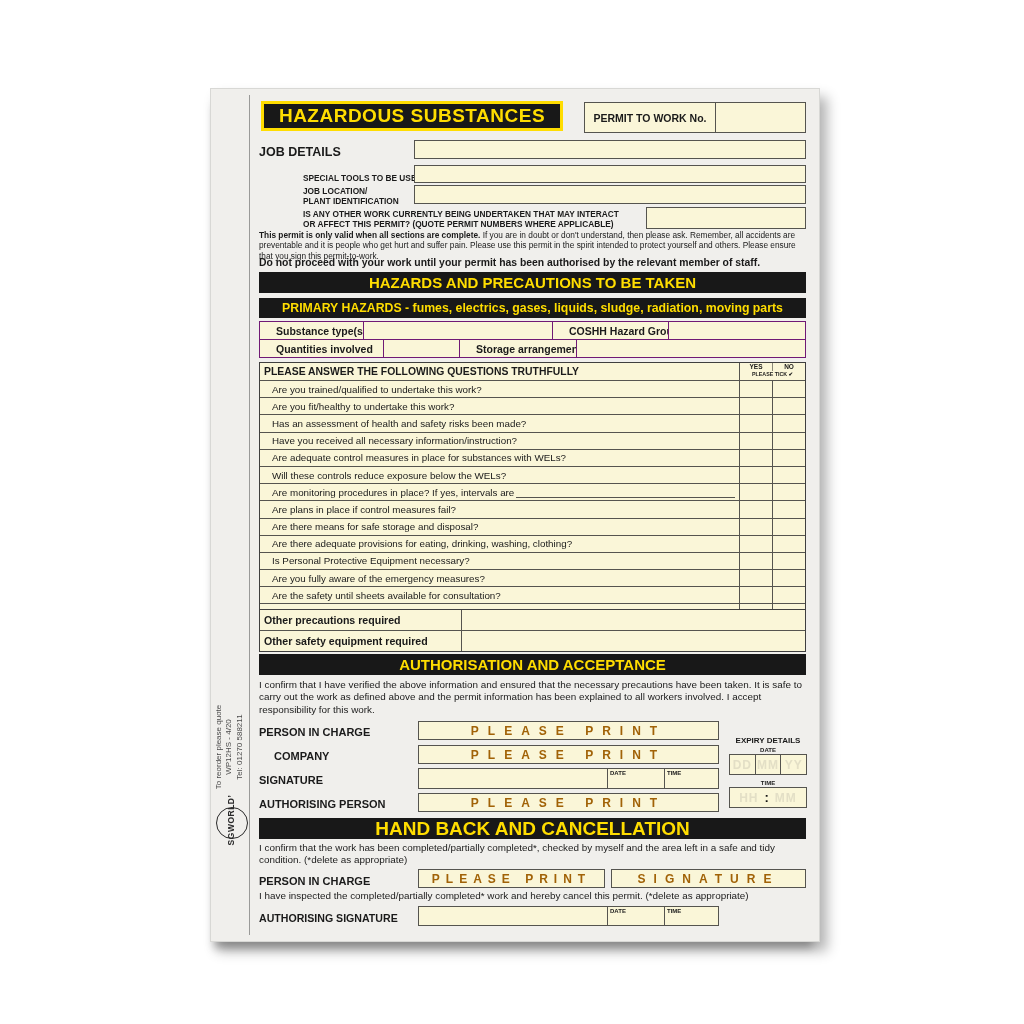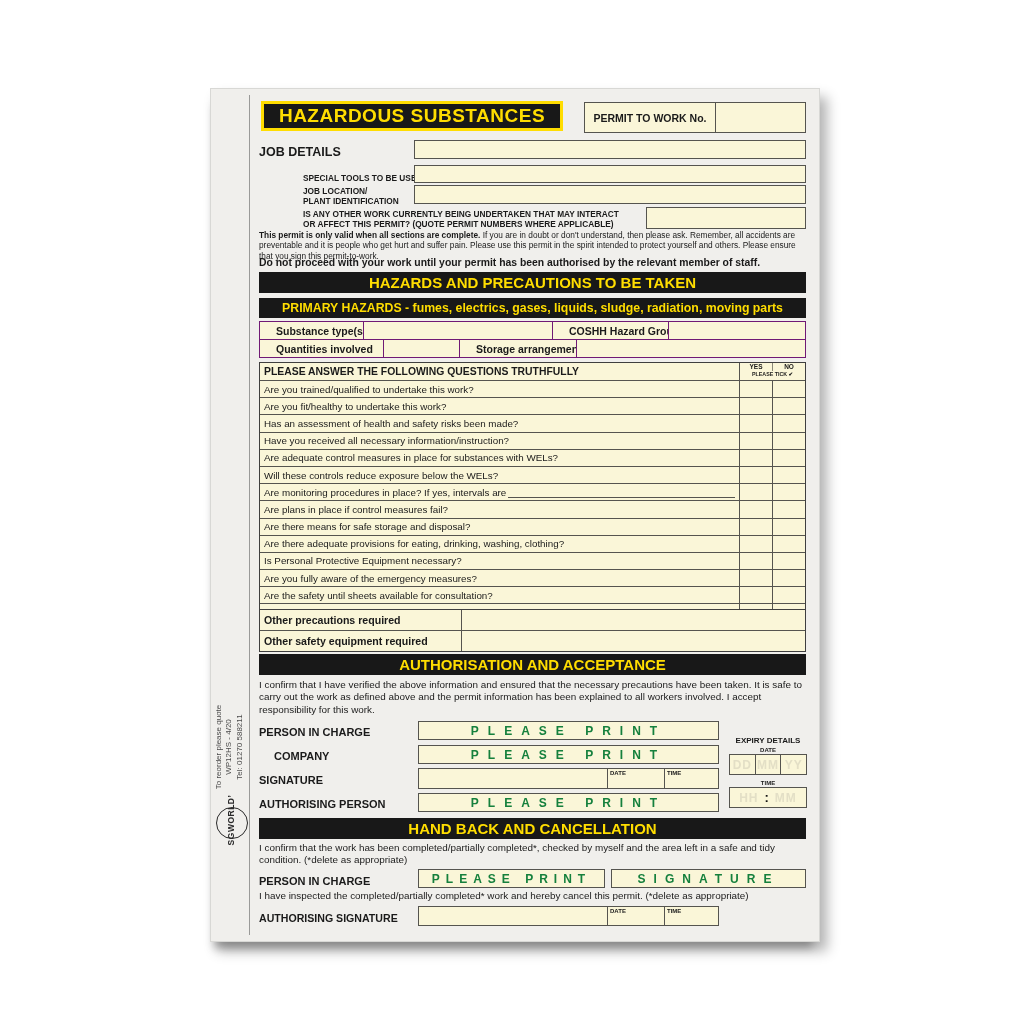--- a/index.html
+++ b/index.html
@@ -24,21 +24,21 @@
   .logo-text{
     position:absolute;left:-16px;top:24px;width:66px;text-align:center;
     transform:rotate(-90deg);font-size:8.5px;font-weight:bold;color:#2a2a2a;letter-spacing:0.5px;
   }
   .abs{position:absolute;}
   .field{
     background:#faf6d8;border:1px solid #55544f;box-sizing:border-box;
     display:flex;align-items:center;justify-content:center;
   }
   .watermark{
-    color:#15803d;font-weight:bold;font-size:12px;letter-spacing:9px;
+    color:#a16207;font-weight:bold;font-size:12px;letter-spacing:9px;
     white-space:nowrap;overflow:hidden;
   }
   .wm-small{color:#e3dfc6;font-weight:bold;font-size:12px;letter-spacing:1px;}
   .title-banner{
     left:50px;top:12px;width:302px;height:30px;background:#181818;
     border:3px solid #ffdd00;box-sizing:border-box;
     display:flex;align-items:center;justify-content:center;
   }
   .title-banner span{color:#ffdd00;font-size:19px;font-weight:bold;letter-spacing:0.5px;white-space:nowrap;}
   .permit-box{left:373px;top:13px;width:222px;height:31px;background:#faf6d8;border:1px solid #55544f;box-sizing:border-box;display:flex;}
@@ -61,21 +61,21 @@
   .q-table{left:48px;top:273px;width:547px;border:1.5px solid #3f3f3f;box-sizing:border-box;background:#faf6d8;}
   .q-header{display:flex;height:17px;border-bottom:1px solid #55544f;}
   .q-header-text{flex:1;display:flex;align-items:center;padding-left:4px;font-size:10.4px;font-weight:bold;}
   .q-tickhead{width:65px;border-left:1px solid #55544f;display:flex;flex-direction:column;}
   .q-yesno{display:flex;font-size:6.5px;font-weight:bold;height:8px;}
   .q-yesno div{flex:1;text-align:center;}
   .q-yesno .yn-yes{border-right:1px solid #8a8878;}
   .q-tick{font-size:5.3px;font-weight:bold;text-align:center;white-space:nowrap;}
   .q-row{display:flex;height:16.2px;border-bottom:1px solid #55544f;}
   .q-row:last-child{border-bottom:none;}
-  .q-text{flex:1;display:flex;align-items:center;padding-left:4px;font-size:9.8px;white-space:nowrap;overflow:hidden;}
+  .q-text{flex:1;display:flex;align-items:center;padding-left:12px;font-size:9.8px;white-space:nowrap;overflow:hidden;}
   .fill-line{flex:1;border-bottom:1px solid #55544f;height:60%;margin:0 4px 0 2px;}
   .q-cell{width:32px;border-left:1px solid #55544f;}
   .other-box{left:48px;top:520px;width:547px;border:1.5px solid #3f3f3f;box-sizing:border-box;background:#faf6d8;}
   .other-row{display:flex;height:20px;border-bottom:1px solid #55544f;}
   .other-row:last-child{border-bottom:none;}
   .other-label{width:197px;border-right:1px solid #55544f;display:flex;align-items:center;padding-left:4px;font-size:10.6px;font-weight:bold;white-space:nowrap;}
   .para{font-size:9.9px;line-height:1.24;width:547px;}
   .sig-sub{position:absolute;top:0;bottom:0;border-left:1px solid #55544f;box-sizing:border-box;}
   .sub-lbl{position:absolute;left:2px;top:1px;font-size:6px;font-weight:bold;}
   .expiry-title{font-size:8px;font-weight:bold;text-align:center;white-space:nowrap;}
@@ -301,21 +301,21 @@
     </div>
     <div class="expiry-sub" style="margin-top:5px;">TIME</div>
     <div class="field" style="height:21px;margin-top:1px;">
       <span class="wm-small">HH</span>
       <span class="colon" style="margin:0 6px;">:</span>
       <span class="wm-small">MM</span>
     </div>
   </div>
 
   <div class="abs banner" style="top:729px;height:21px;">
-    <span style="font-size:15px;">HAND BACK AND CANCELLATION</span>
+    <span style="font-size:19px;">HAND BACK AND CANCELLATION</span>
   </div>
   <div class="abs para" style="left:48px;top:753px;">I confirm that the work has been completed/partially completed*, checked by myself and the area left in a safe and tidy condition. (*delete as appropriate)</div>
 
   <div class="abs lbl-md" style="left:48px;top:786px;font-size:11px;">PERSON IN CHARGE</div>
   <div class="abs field" style="left:207px;top:780px;width:187px;height:19px;">
     <span class="watermark" style="letter-spacing:6px;">PLEASE PRINT</span>
   </div>
   <div class="abs field" style="left:400px;top:780px;width:195px;height:19px;">
     <span class="watermark" style="letter-spacing:8px;">SIGNATURE</span>
   </div>

